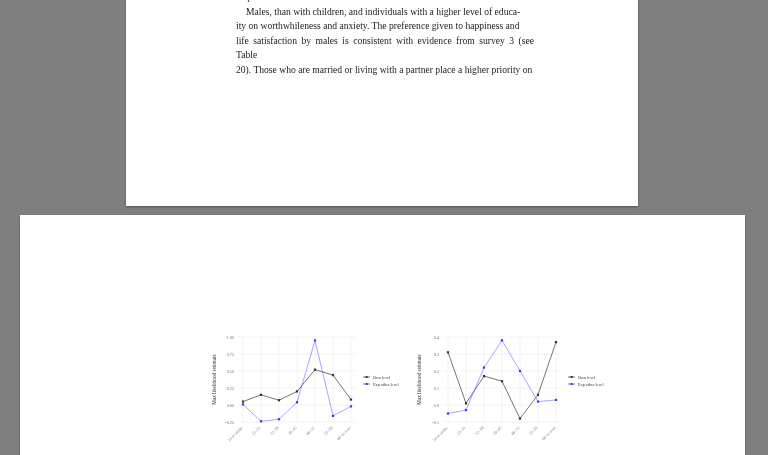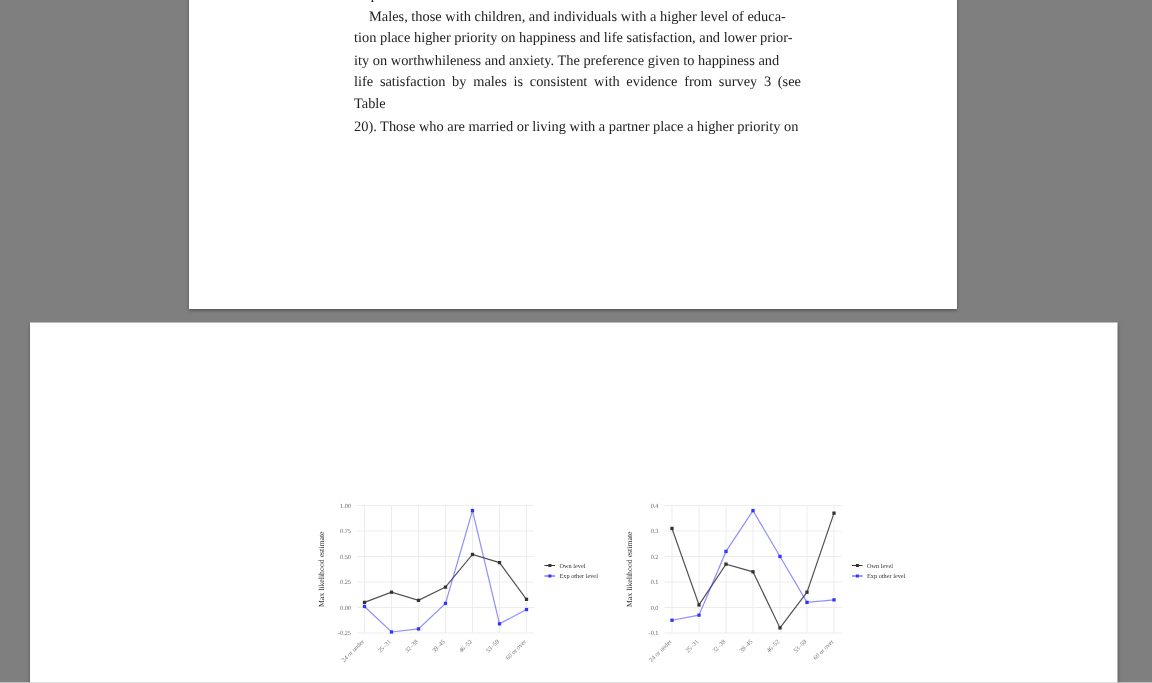--- a/index.html
+++ b/index.html
@@ -12,22 +12,21 @@
   .text .indent { text-indent:10px; }
   .chart { position:absolute; }
   .chart svg text { font-family:"Liberation Serif", serif; }
 </style>
 </head>
 <body>
 
 <div class="page" id="page1">
   <div class="text">
     <p>ship is much weaker than that of health level.</p>
-    <p class="indent">Males, those with children, and individuals with a higher level of educa-</p>
-    <p>tion place higher priority on happiness and life satisfaction, and lower prior-</p>
+    <p class="indent">Males, than with children, and individuals with a higher level of educa-</p>
     <p>ity on worthwhileness and anxiety. The preference given to happiness and</p>
     <p>life satisfaction by males is consistent with evidence from survey 3 (see Table</p>
     <p>20). Those who are married or living with a partner place a higher priority on</p>
   </div>
 </div>
 
 <div class="page" id="page2">
   <div class="chart" id="chart0" style="left:178px;top:115px;"><svg width="215" height="125" viewBox="0 0 215 125">
         <line x1="40" x2="158" y1="7" y2="7" stroke="#ebebeb" stroke-width="0.6"></line>
         <text x="36" y="8.5" font-size="4.2" fill="#666" text-anchor="end">1.00</text>

